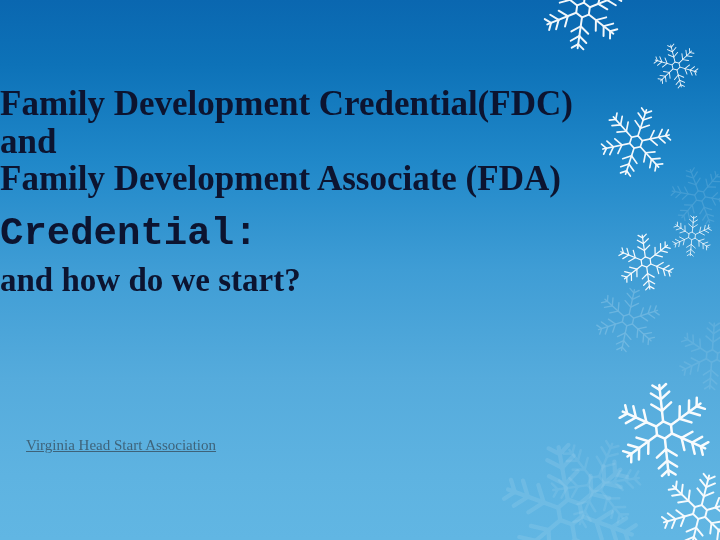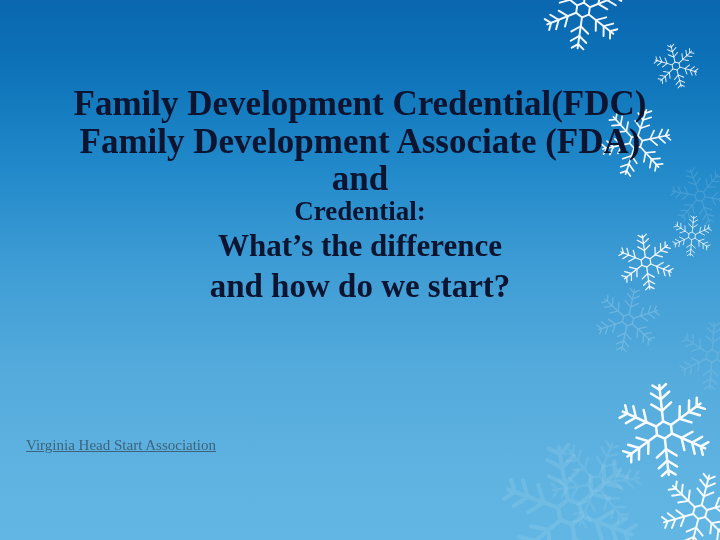--- a/index.html
+++ b/index.html
@@ -35,34 +35,33 @@
     transform-origin: 50% 50%;
   }
   .flake svg { display: block; overflow: visible; }
 
   
   .title-block {
     position: absolute;
     left: 0;
     top: 86px;
     width: 720px;
-    text-align: center;
     z-index: 5;
   }
   .title-line {
     color: #0c1430;
     font-weight: bold;
     line-height: 1.02;
     letter-spacing: 0px;
     white-space: nowrap;
   }
   .tl-1 { font-size: 35px; }
   .tl-2 { font-size: 35px; margin-top: 2px; }
   .tl-3 { font-size: 35px; margin-top: 2px; }
-  .tl-4 { font-size: 27px; margin-top: 1px; }
+  .tl-4 { font-size: 39px; margin-top: 18px; font-family: Liberation Mono, monospace; }
   .tl-5 { font-size: 31px; margin-top: 4px; }
   .tl-6 { font-size: 33px; margin-top: 9px; }
 
   .subtitle-block {
     position: absolute;
     left: 26px;
     top: 420px;
     z-index: 5;
   }
   .sub-line {
@@ -665,24 +664,23 @@
             <line x1="22.29" y1="34.00" x2="20.81" y2="22.09"></line>
             <line x1="13.63" y1="29.00" x2="5.34" y2="32.51"></line>
             <line x1="13.63" y1="29.00" x2="12.52" y2="20.07"></line>
           </g>
         </svg>
       </div>
     </div>
 
   <div class="title-block">
     <div class="title-line tl-1">Family Development Credential(FDC)</div>
+    <div class="title-line tl-2">and</div>
     <div class="title-line tl-3">Family Development Associate (FDA)</div>
-    <div class="title-line tl-2">and</div>
     <div class="title-line tl-4">Credential:</div>
-    <div class="title-line tl-5">What’s the difference</div>
     <div class="title-line tl-6">and how do we start?</div>
   </div>
 
   <div class="subtitle-block">
     <div class="sub-line sub-2">Virginia Head Start Association</div>
   </div>
 
 </div>
 
 </body></html>

